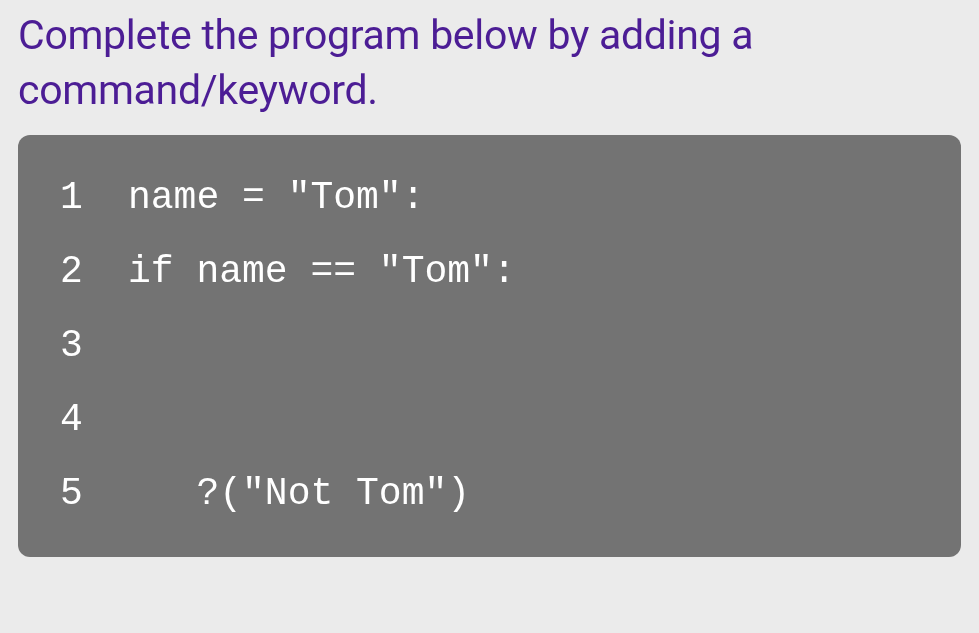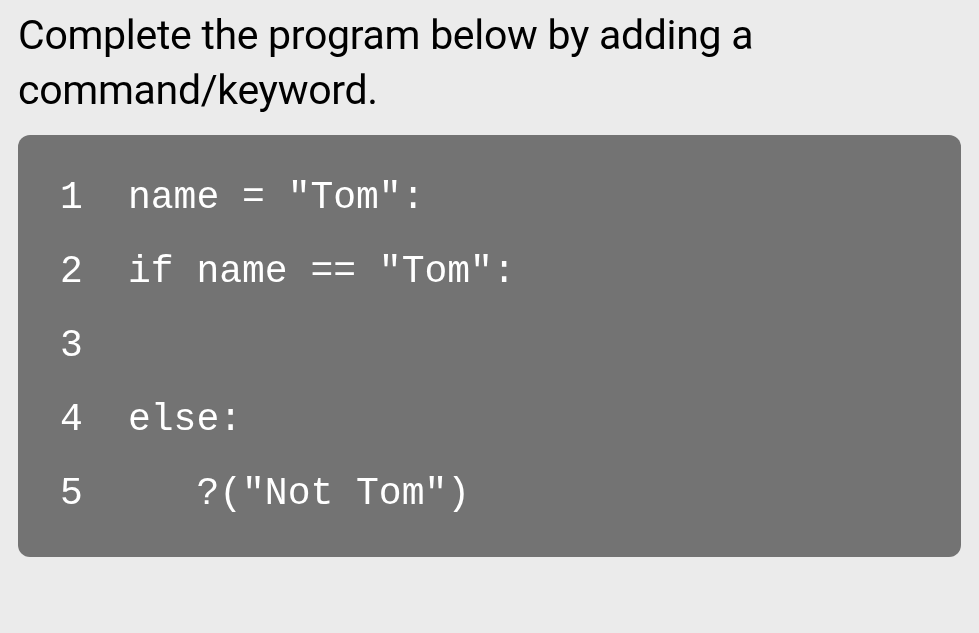--- a/index.html
+++ b/index.html
@@ -12,21 +12,21 @@
       height: 633px;
       background-color: #ebebeb;
       font-family: -apple-system, BlinkMacSystemFont, "Segoe UI", Roboto, "Helvetica Neue", Arial, sans-serif;
       padding: 0;
       overflow: hidden;
     }
     .question-container {
       padding: 8px 18px 0 18px;
     }
     .question-text {
-      color: #000000;
+      color: #4c1d95;
       font-size: 41px;
       line-height: 1.35;
       font-weight: 400;
       margin-bottom: 16px;
       letter-spacing: -0.3px;
     }
     .code-block {
       background-color: #737373;
       border-radius: 12px;
       margin: 0 18px;
@@ -67,19 +67,18 @@
   </div>
   <div class="code-line">
     <span class="line-number">2</span>
     <span class="code-content">if name == "Tom":</span>
   </div>
   <div class="code-line">
     <span class="line-number">3</span>
   </div>
   <div class="code-line">
     <span class="line-number">4</span>
-    <span class="code-content">else:</span>
   </div>
   <div class="code-line">
     <span class="line-number">5</span>
     <span class="code-content">   ?("Not Tom")</span>
   </div>
 </div>
 
 </body></html>

